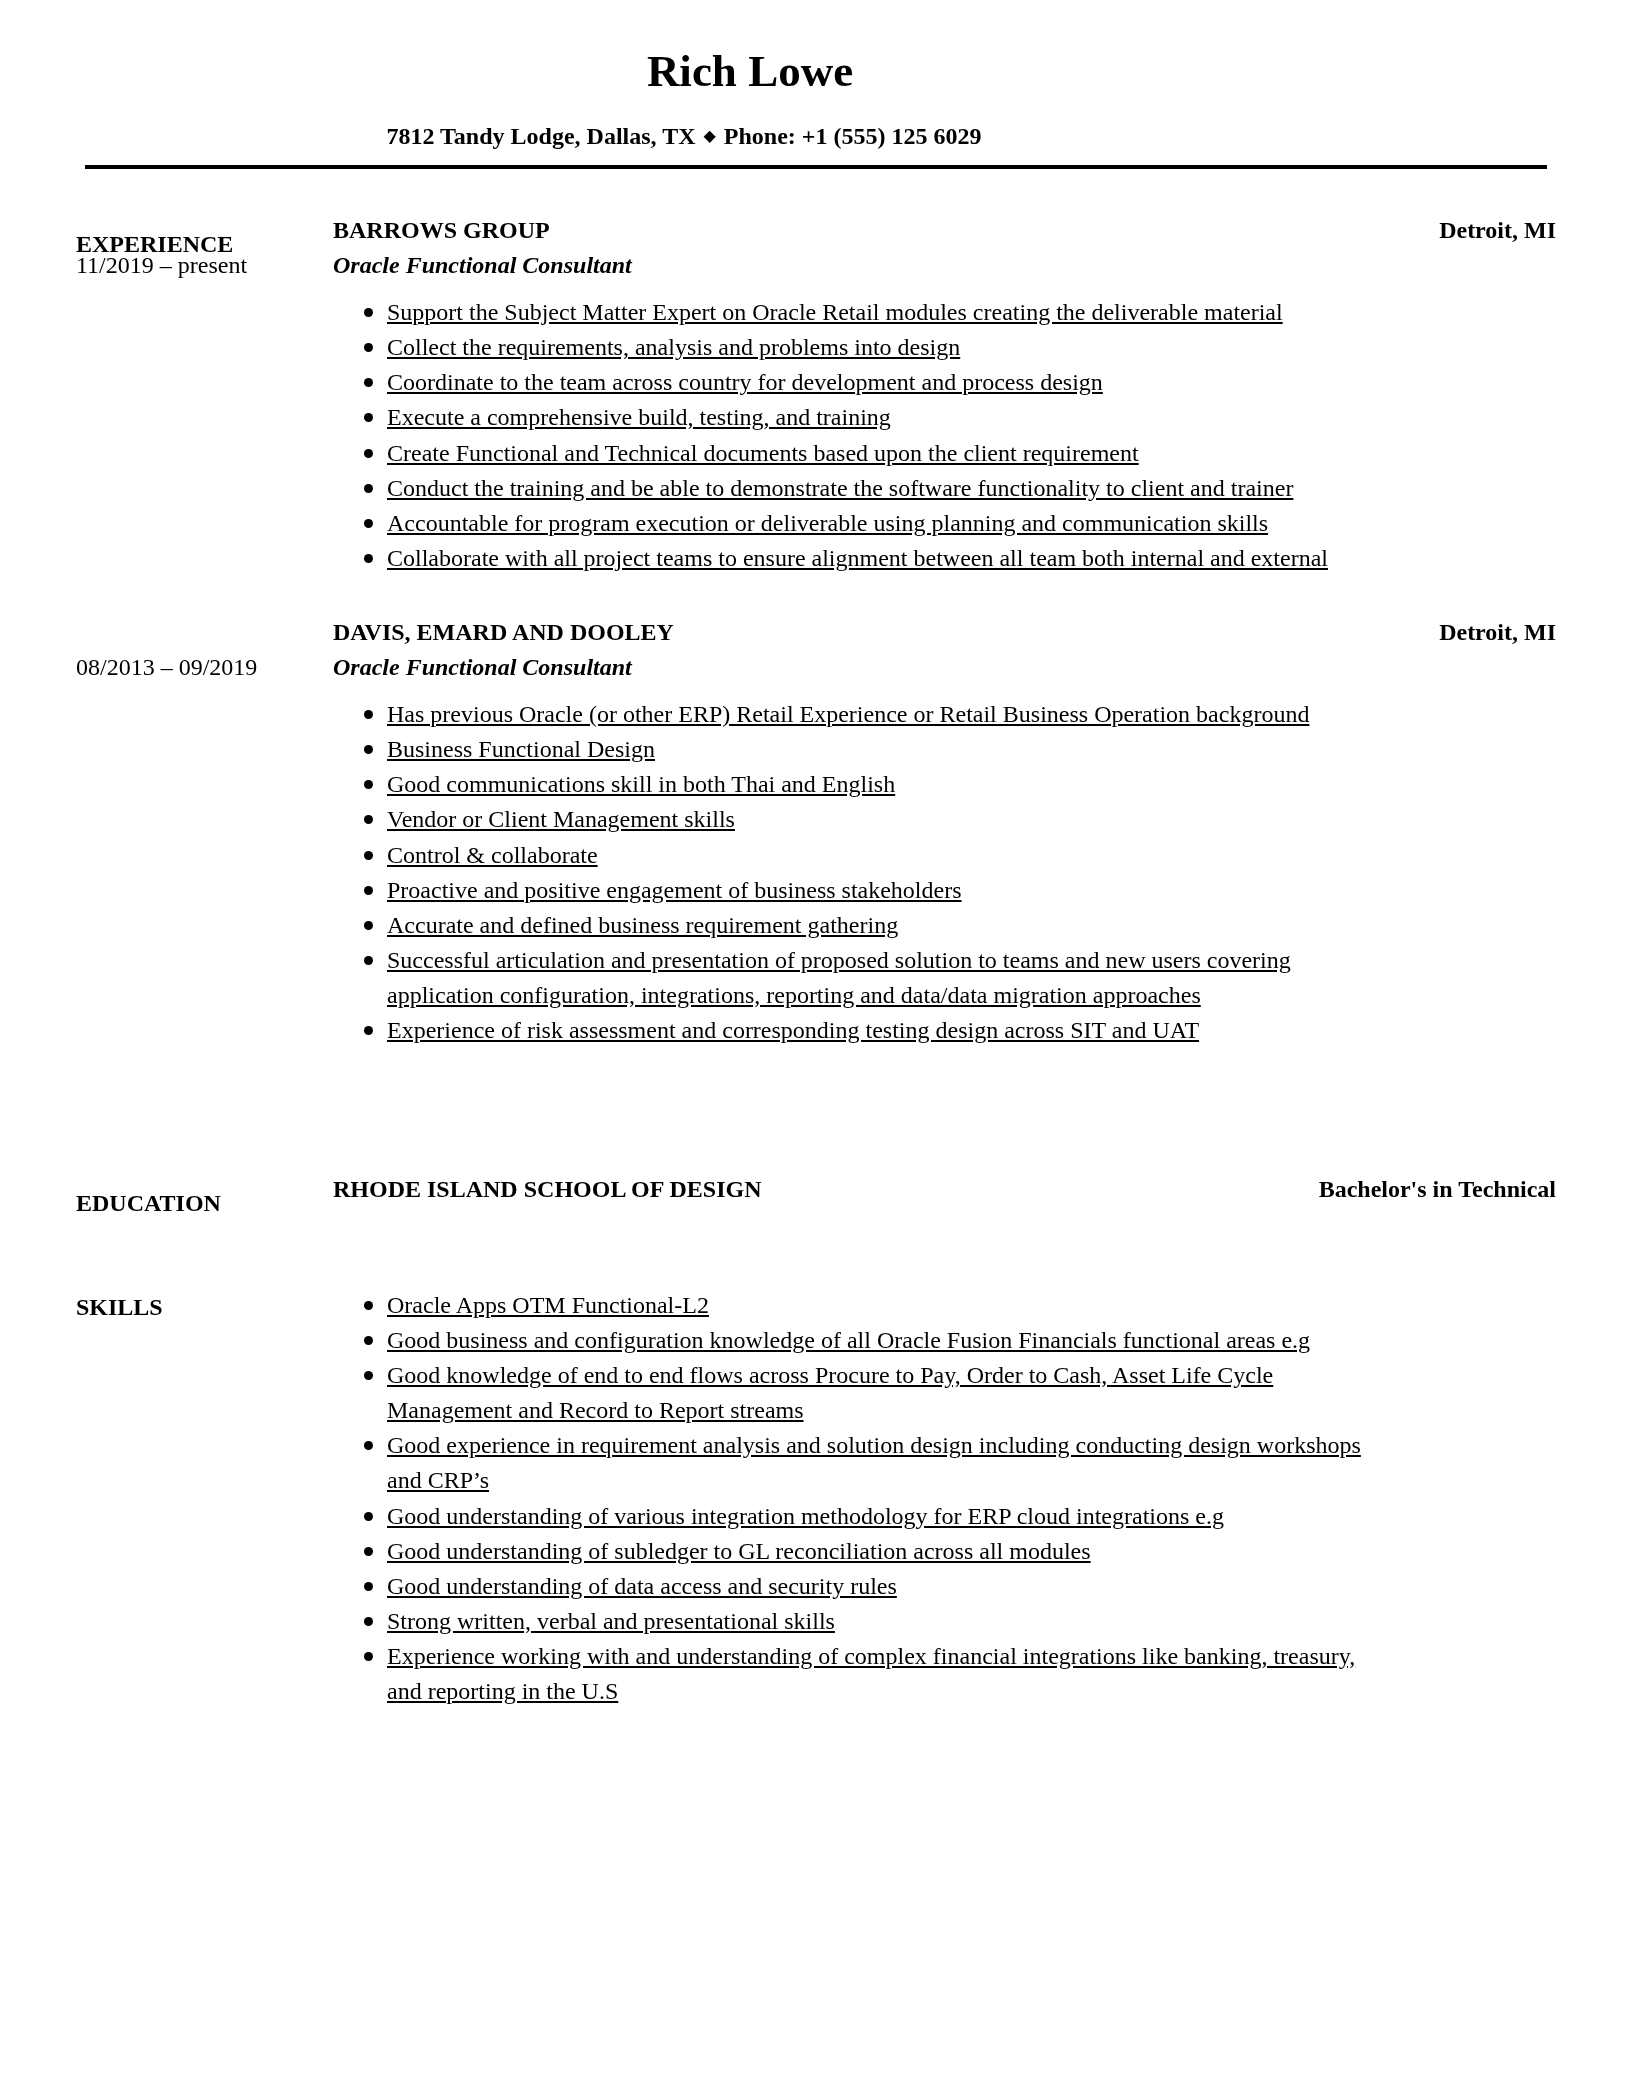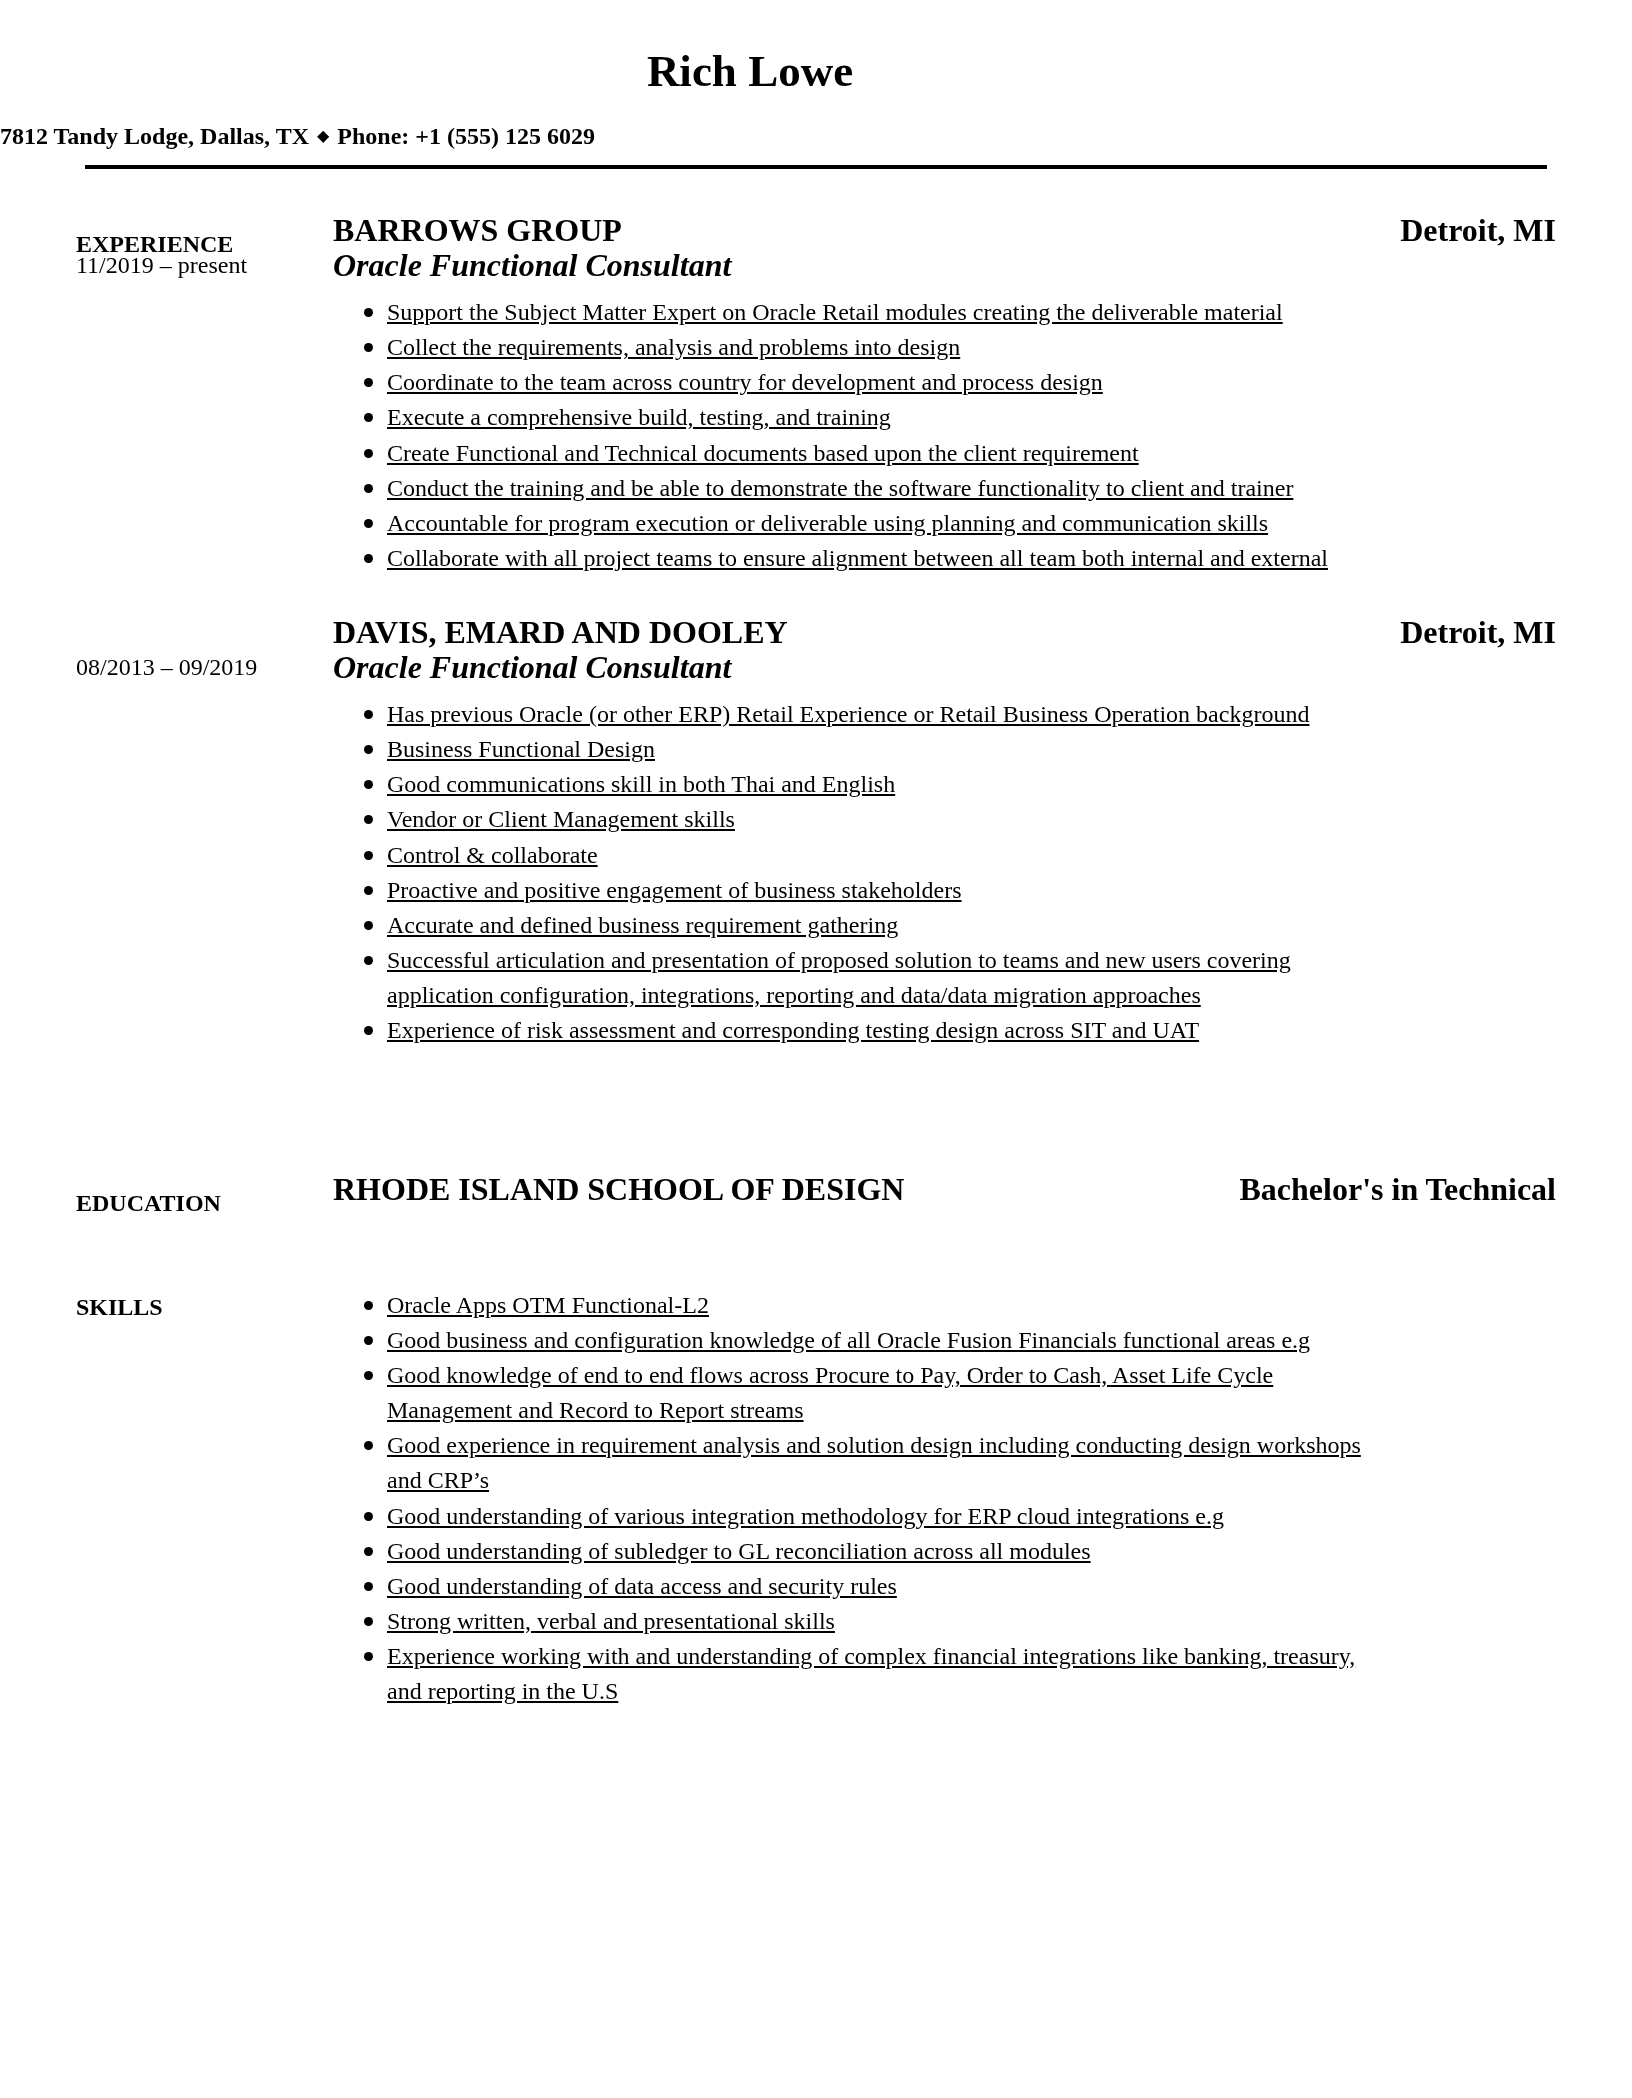--- a/index.html
+++ b/index.html
@@ -1,28 +1,28 @@
 <!DOCTYPE html>
 <html><head>
 <meta charset="utf-8">
 <style>
   html, body { margin:0; padding:0; background:#ffffff; }
   body { width:1632px; height:2098px; position:relative; overflow:hidden;
          font-family:"Liberation Serif", "DejaVu Serif", serif; color:#000; }
   .name { position:absolute; left:0; width:1500px; top:46px; text-align:center;
           font-size:45px; line-height:50px; font-weight:bold; }
-  .contact { position:absolute; left:0; width:1368px; top:119px; text-align:left;
+  .contact { position:absolute; left:0; width:1368px; top:119px; text-align:center;
              font-size:24px; line-height:35px; font-weight:bold; }
   .contact .diamond { font-size:16px; position:relative; top:-3px; margin:0 2px; }
   .rule { position:absolute; left:85px; width:1462px; top:165px; height:4px; background:#000; }
   .section { position:absolute; left:0; width:1632px; }
   .sec-label { position:absolute; left:76px; top:0; font-size:24px; line-height:35px; font-weight:bold;margin-top:14px; }
   .date { position:absolute; left:76px; font-size:24px; line-height:35px; }
   .right { position:absolute; left:333px; width:1223px; top:0; }
-  .row { position:relative; height:35.1px; font-size:32px; line-height:35px; white-space:nowrap; }
+  .row { position:relative; height:35.1px; font-size:24px; line-height:35px; white-space:nowrap; }
   .org { font-weight:bold; }
   .loc { position:absolute; right:0; top:0; font-weight:bold; }
   .title { font-weight:bold; font-style:italic; }
   ul.bullets { list-style:none; margin:12px; padding:0;text-decoration:underline; }
   ul.bullets li { position:relative; padding-left:42px; font-size:24px; line-height:35.1px; }
   ul.bullets li .dot { position:absolute; left:19px; top:13px; width:9px; height:9px; border-radius:50%; background:#000; }
   ul.bullets li .ln { display:block; white-space:nowrap; }
 </style>
 </head>
 <body>

